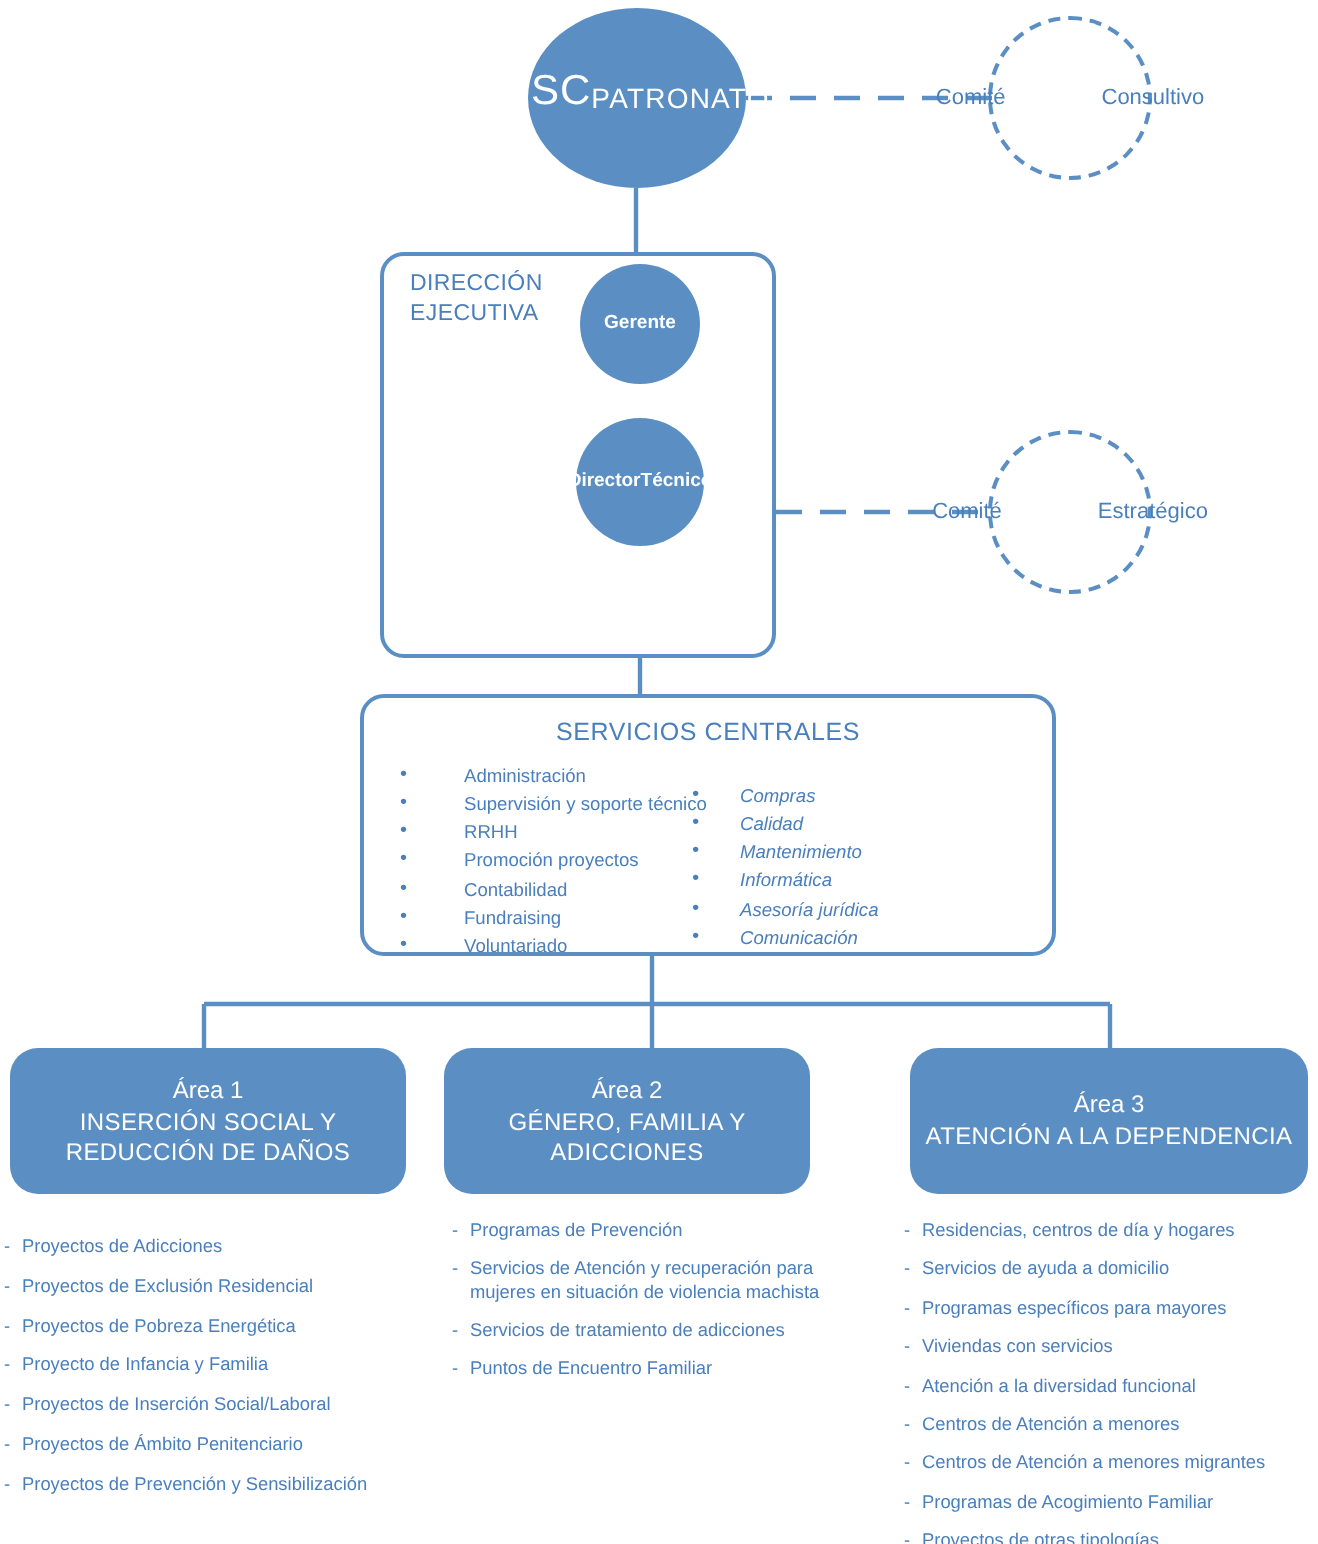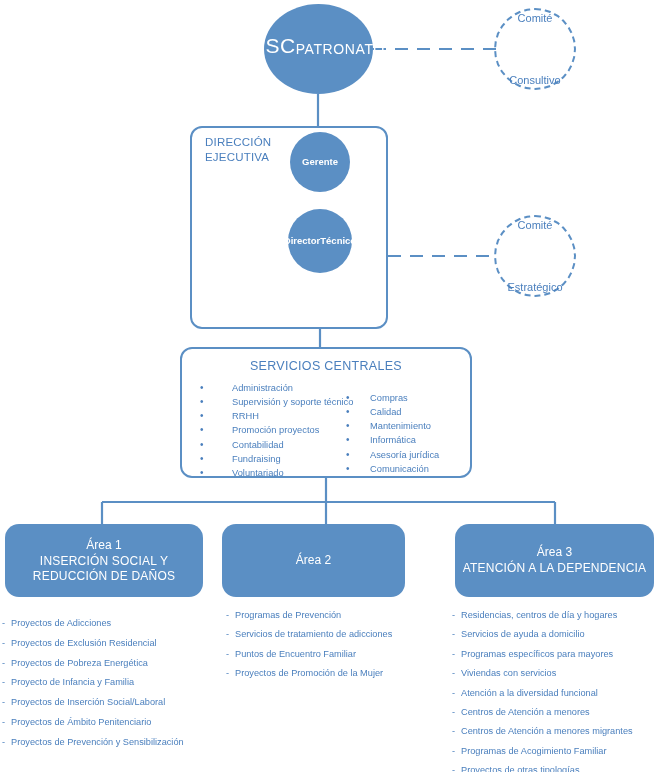--- a/index.html
+++ b/index.html
@@ -78,21 +78,21 @@
   .circle span { display: block; }
 
   
   .dashed-circle {
     position: absolute;
     border-radius: 50%;
     border: 2px dashed #5b8fc4;
     background: transparent;
     color: #4a7fbd;
     display: flex;
-    flex-direction: column;
+    flex-direction: row;
     align-items: center;
     justify-content: center;
     text-align: center;
     font-size: 11px;
     line-height: 1.3;
     box-sizing: border-box;
     gap: 48px;
   }
   #comite-consultivo {
     left: 494px; top: 8px;
@@ -119,38 +119,38 @@
     position: absolute;
     left: 13px; top: 7px;
     font-size: 11.5px;
     line-height: 1.3;
     text-align: left;
     letter-spacing: .2px;
     color: #4a7fbd;
   }
   #servicios-box {
     left: 180px; top: 347px;
-    width: 292px; height: 131px;
+    width: 348px; height: 131px;
   }
   #servicios-title {
     position: absolute;
     left: 0; right: 0; top: 10px;
     text-align: center;
     font-size: 12.5px;
     letter-spacing: .3px;
     color: #4a7fbd;
   }
   .sc-col {
     position: absolute;
     font-size: 9.3px;
     line-height: 1.52;
     color: #4a7fbd;
   }
   #sc-col-left  { left: 12px;  top: 32px; }
-  #sc-col-right { left: 162px; top: 42px; }
+  #sc-col-right { left: 162px; top: 42px; font-style: italic; }
   .sc-item {
     position: relative;
     padding-left: 38px;
     white-space: nowrap;
   }
   .sc-item::before {
     content: "\2022";
     position: absolute;
     left: 6px;
     top: -1px;
@@ -297,43 +297,47 @@
   <div class="area-box" id="area-1-box">
     <div class="area-num">Área 1</div>
     <div class="area-name">
       <span>INSERCIÓN SOCIAL Y</span><br>
       <span>REDUCCIÓN DE DAÑOS</span>
     </div>
   </div>
 
   <div class="area-box" id="area-2-box">
     <div class="area-num">Área 2</div>
+    <div class="area-name">
+      <span>GÉNERO, FAMILIA Y</span><br>
+      <span>ADICCIONES</span>
+    </div>
   </div>
 
   <div class="area-box" id="area-3-box">
     <div class="area-num">Área 3</div>
     <div class="area-name">
       <span>ATENCIÓN A LA DEPENDENCIA</span>
     </div>
   </div>
 
   <div class="area-list" id="area-1-list">
       <div class="li">Proyectos de Adicciones</div>
       <div class="li">Proyectos de Exclusión Residencial</div>
       <div class="li">Proyectos de Pobreza Energética</div>
       <div class="li">Proyecto de Infancia y Familia</div>
       <div class="li">Proyectos de Inserción Social/Laboral</div>
       <div class="li">Proyectos de Ámbito Penitenciario</div>
       <div class="li">Proyectos de Prevención y Sensibilización</div>
     </div>
   <div class="area-list" id="area-2-list">
       <div class="li">Programas de Prevención</div>
+      <div class="li">Servicios de Atención y recuperación para mujeres en situación de violencia machista</div>
       <div class="li">Servicios de tratamiento de adicciones</div>
       <div class="li">Puntos de Encuentro Familiar</div>
-      <div class="li">Proyectos de Promoción de la Mujer</div>
     </div>
   <div class="area-list" id="area-3-list">
       <div class="li">Residencias, centros de día y hogares</div>
       <div class="li">Servicios de ayuda a domicilio</div>
       <div class="li">Programas específicos para mayores</div>
       <div class="li">Viviendas con servicios</div>
       <div class="li">Atención a la diversidad funcional</div>
       <div class="li">Centros de Atención a menores</div>
       <div class="li">Centros de Atención a menores migrantes</div>
       <div class="li">Programas de Acogimiento Familiar</div>

